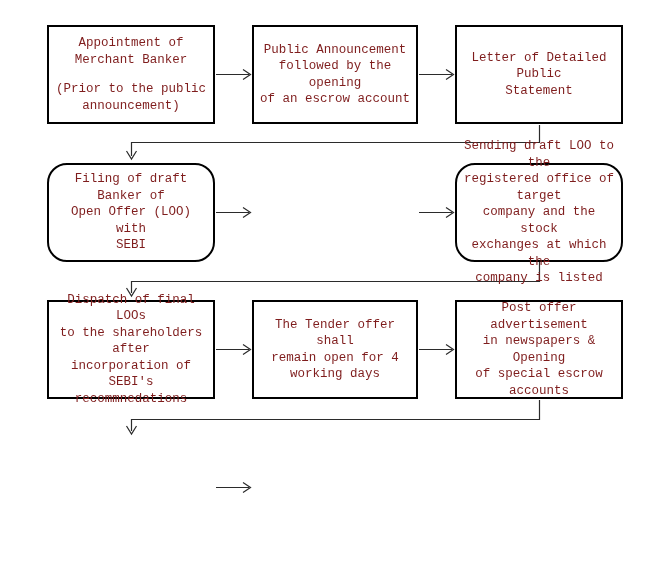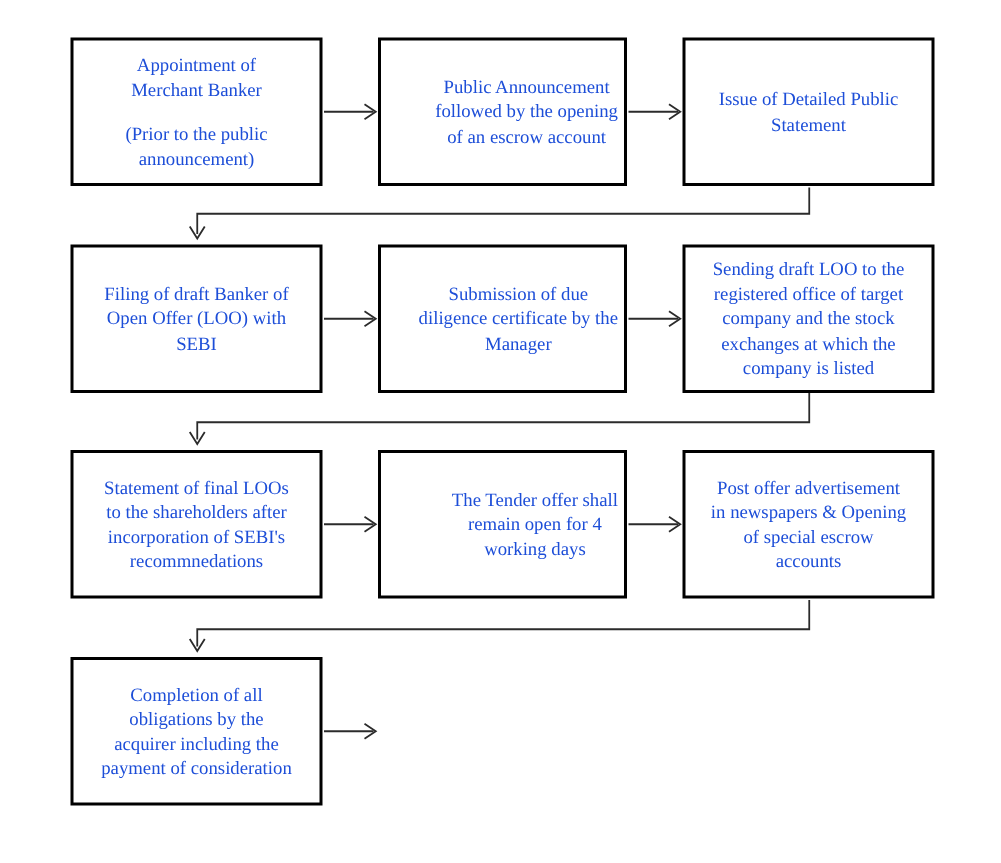--- a/index.html
+++ b/index.html
@@ -1,22 +1,22 @@
 <!DOCTYPE html>
 <html><head>
 <meta charset="utf-8">
 <style>
   html, body { margin: 0; padding: 0; background: #ffffff; }
   .canvas {
     position: relative;
     width: 667px;
     height: 575px;
     background: #ffffff;
-    font-family: Liberation Serif, serif;
-    color: #1d4ed8;
+    font-family: Liberation Mono, monospace;
+    color: #7f1d1d;
     overflow: hidden;
   }
   .connectors {
     position: absolute;
     left: 0; top: 0;
     width: 667px; height: 575px;
     pointer-events: none;
   }
   .box {
     position: absolute;
@@ -30,21 +30,21 @@
     align-items: center;
     justify-content: center;
     text-align: center;
     font-size: 12.5px;
     line-height: 1.32;
     padding: 2px 4px;
   }
   .txt { white-space: pre-line; }
   .sub { margin-top: 13px; }
   .r0 { top: 25px; }
-  .r1 { top: 163px; }
+  .r1 { top: 163px; border-radius: 20px; }
   .r2 { top: 300px; }
   .r3 { top: 438px; }
   .c0 { left: 47px; }
   .c1 { left: 252px; width: 166px; align-items: flex-end; }
   .c2 { left: 455px; }
   .stroke { stroke: #2b2b2b; stroke-width: 1.2; fill: none; }
 </style>
 </head>
 <body>
 
@@ -105,60 +105,49 @@
 Merchant Banker</div>
     <div class="txt sub">(Prior to the public
 announcement)</div>
   </div>
   <div class="box r0 c1">
     <div class="txt">Public Announcement
 followed by the opening
 of an escrow account</div>
   </div>
   <div class="box r0 c2">
-    <div class="txt">Issue of Detailed Public
+    <div class="txt">Letter of Detailed Public
 Statement</div>
   </div>
 
   <div class="box r1 c0">
     <div class="txt">Filing of draft Banker of
 Open Offer (LOO) with
 SEBI</div>
-  </div>
-  <div class="box r1 c1">
-    <div class="txt">Submission of due
-diligence certificate by the
-Manager</div>
   </div>
   <div class="box r1 c2">
     <div class="txt">Sending draft LOO to the
 registered office of target
 company and the stock
 exchanges at which the
 company is listed</div>
   </div>
 
   <div class="box r2 c0">
-    <div class="txt">Statement of final LOOs
+    <div class="txt">Dispatch of final LOOs
 to the shareholders after
 incorporation of SEBI's
 recommnedations</div>
   </div>
   <div class="box r2 c1">
     <div class="txt">The Tender offer shall
 remain open for 4
 working days</div>
   </div>
   <div class="box r2 c2">
     <div class="txt">Post offer advertisement
 in newspapers &amp; Opening
 of special escrow
 accounts</div>
   </div>
 
-  <div class="box r3 c0">
-    <div class="txt">Completion of all
-obligations by the
-acquirer including  the
-payment of consideration</div>
-  </div>
 
 </div>
 
 </body></html>

